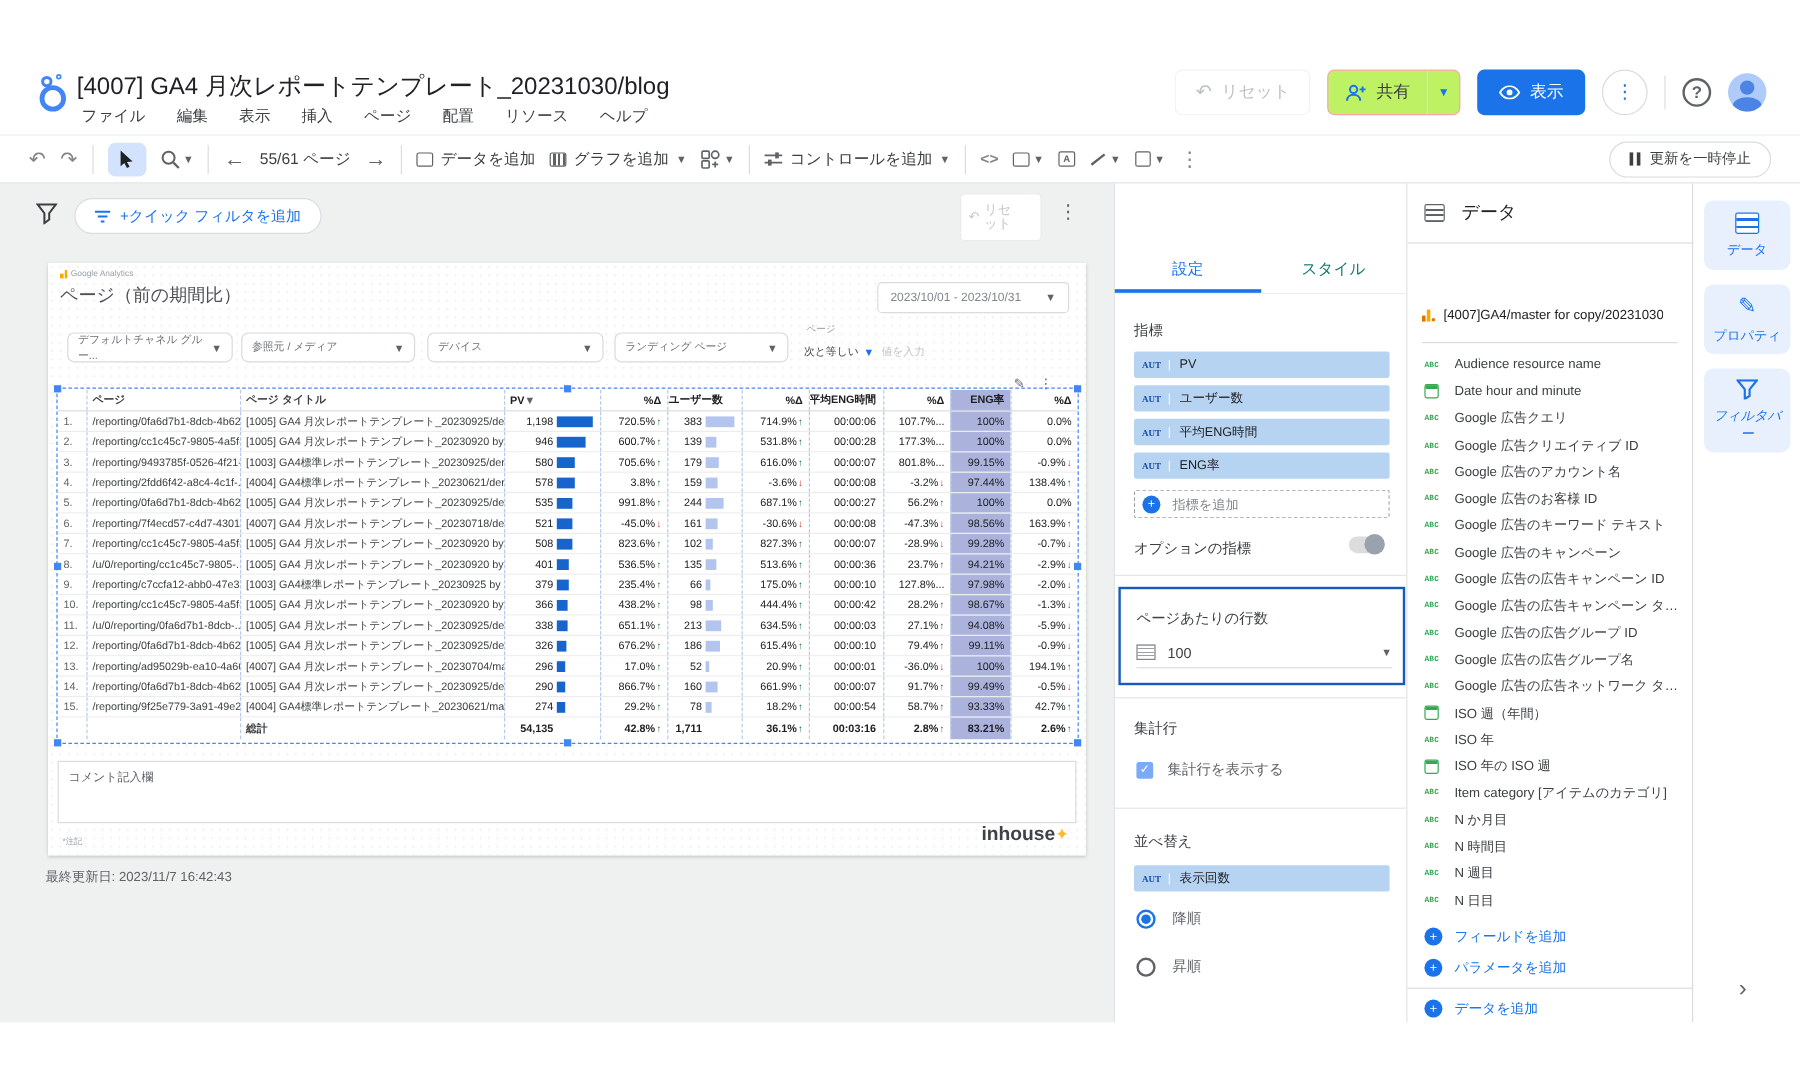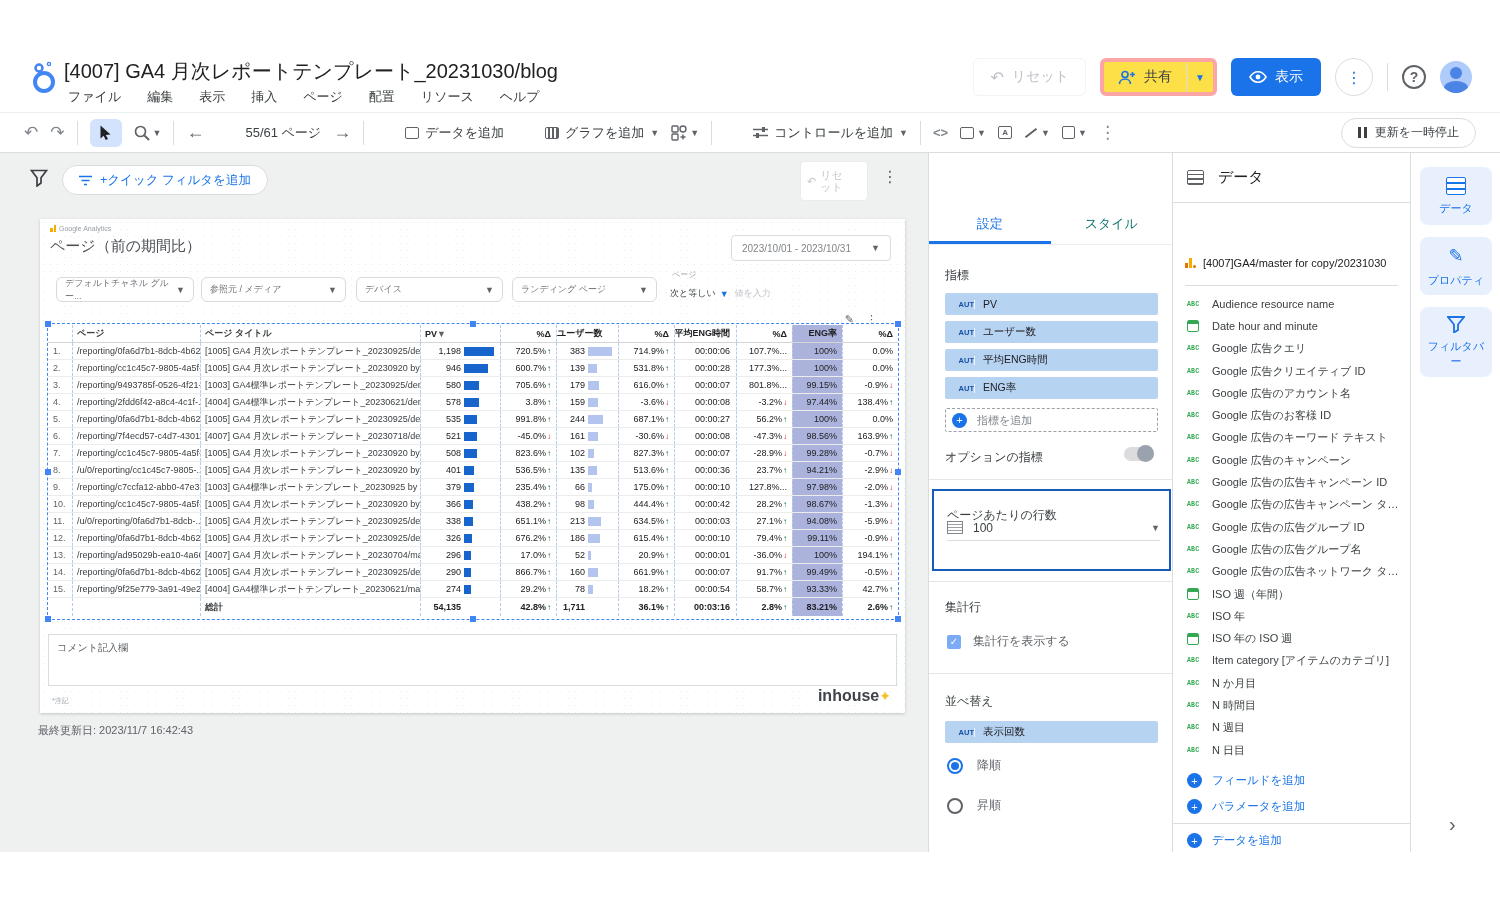--- a/index.html
+++ b/index.html
@@ -7,35 +7,35 @@
   .app { position:relative; width:1500px; height:900px; background:#fff; color:#202124; }
 
   
   .top-header { position:absolute; left:0; top:0; width:1500px; height:112px; background:#fff; }
   .logo { position:absolute; left:30px; top:60px; width:28px; height:34px; }
   .app-title { position:absolute; left:64px; top:58px; font-size:20px; color:#202124; white-space:nowrap; }
   .menu-row { position:absolute; left:68px; top:88px; display:flex; gap:26px; }
   .menu-item { font-size:13px; color:#3c4043; cursor:default; }
   .hdr-right { position:absolute; right:28px; top:58px; display:flex; align-items:center; gap:14px; }
   .btn-reset-top { display:flex; align-items:center; gap:8px; height:38px; padding:0 16px; border:1px solid #f1f3f4; border-radius:6px; color:#bdc1c6; font-size:14px; background:#fff; }
-  .btn-split { display:flex; align-items:stretch; height:38px; border:4px solid #fca5a5; border-radius:6px; background:#fde047; overflow:hidden; }
+  .btn-split { display:flex; align-items:stretch; height:38px; border:1px solid #fca5a5; border-radius:6px; background:#bef264; overflow:hidden; }
   .btn-split .main { display:flex; align-items:center; gap:8px; padding:0 14px; font-size:14px; color:#3c4043; }
   .btn-split .caretseg { display:flex; align-items:center; padding:0 8px; border-left:1px solid #dadce0; color:#1a73e8; font-size:10px; }
   .btn-view { display:flex; align-items:center; gap:8px; height:38px; padding:0 18px; background:#1a73e8; border-radius:6px; color:#fff; font-size:14px; }
   .btn-circle { width:38px; height:38px; border:1px solid #dadce0; border-radius:50%; display:flex; align-items:center; justify-content:center; color:#1a73e8; font-size:16px; background:#fff; }
   .vdiv { width:1px; height:28px; background:#dadce0; }
   .help-icon { width:24px; height:24px; border:2px solid #5f6368; border-radius:50%; display:flex; align-items:center; justify-content:center; font-size:14px; color:#5f6368; font-weight:bold; }
   .avatar { width:32px; height:32px; border-radius:50%; background:#aecbfa; position:relative; overflow:hidden; }
   .avatar::before { content:""; position:absolute; left:10px; top:6px; width:12px; height:12px; border-radius:50%; background:#4c84e6; }
   .avatar::after { content:""; position:absolute; left:4px; top:20px; width:24px; height:14px; border-radius:50%; background:#4c84e6; }
 
   
   .toolbar { position:absolute; left:0; top:112px; width:1500px; height:41px; border-top:1px solid #eceff1; border-bottom:1px solid #dadce0; display:flex; align-items:center; padding:0 24px; gap:12px; color:#5f6368; }
   .tb-ic { font-size:17px; color:#80868b; display:flex; align-items:center; gap:3px; }
-  .tb-txt { font-size:13px; color:#3c4043; display:flex; align-items:center; gap:6px; white-space:nowrap;margin-left:29px; }
+  .tb-txt { font-size:13px; color:#3c4043; display:flex; align-items:center; gap:6px; white-space:nowrap; }
   .tb-div { width:1px; height:24px; background:#dadce0; }
   .cursor-sel { width:32px; height:28px; background:#d3e3fd; border-radius:6px; display:flex; align-items:center; justify-content:center; }
   .caret { font-size:9px; color:#5f6368; }
   .pause-pill { margin-left:auto; display:flex; align-items:center; gap:8px; height:30px; padding:0 16px; border:1px solid #dadce0; border-radius:16px; font-size:12px; color:#3c4043; }
   .pause-ic { width:9px; height:11px; border-left:3px solid #3c4043; border-right:3px solid #3c4043; }
   .sq-ic { width:14px; height:12px; border:1.6px solid #5f6368; border-radius:2px; display:inline-block; }
   .ic-textbox { width:14px; height:13px; border:1.6px solid #5f6368; border-radius:2px; display:flex; align-items:center; justify-content:center; font-size:8px; font-weight:bold; color:#5f6368; }
   .ic-textbox::after { content:"A"; }
   .line-ic { width:14px; height:2px; background:#5f6368; transform:rotate(-38deg); display:inline-block; }
 
@@ -106,29 +106,29 @@
   
   .chart-panel { position:absolute; left:928px; top:0; width:245px; height:699px; background:#fff; border-left:1px solid #dadce0; border-right:1px solid #dadce0; }
   .cp-head { position:absolute; left:0; top:0; width:100%; height:50px; border-bottom:1px solid #dadce0; display:flex; align-items:center; padding:0 14px; gap:12px; }
   .cp-title { font-size:15px; color:#202124; flex:1; }
   .tabs { position:absolute; left:0; top:50px; width:100%; height:42px; display:flex; border-bottom:1px solid #eceff1; }
   .tab { flex:1; display:flex; align-items:center; justify-content:center; font-size:13px; color:#0f766e; position:relative; }
   .tab.active { color:#1a73e8; }
   .tab.active::after { content:""; position:absolute; left:0; right:0; bottom:0; height:3px; background:#1a73e8; }
   .sec-label { position:absolute; left:16px; font-size:12px; color:#3c4043; }
   .chip { position:absolute; left:16px; width:213px; height:22px; background:#b7d3f2; border-radius:2px; display:flex; align-items:center; font-size:10.5px; color:#202124; }
-  .chip .aut { width:30px; text-align:right; font-size:7.5px; font-weight:bold; color:#174ea6; border-right:1px solid rgba(255,255,255,.8); flex:none; }
+  .chip .aut { width:30px; text-align:center; font-size:7.5px; font-weight:bold; color:#174ea6; border-right:1px solid rgba(255,255,255,.8); flex:none;font-family:Liberation Serif, serif; }
   .chip .cl { padding-left:8px; }
   .add-dashed { position:absolute; left:16px; width:213px; height:24px; border:1px dashed #9aa0a6; border-radius:2px; display:flex; align-items:center; gap:10px; padding:0 6px; font-size:11px; color:#80868b; }
   .plus-circ { width:15px; height:15px; border-radius:50%; background:#1a73e8; color:#fff; font-size:11px; display:flex; align-items:center; justify-content:center; flex:none; }
   .toggle { position:absolute; right:18px; width:30px; height:14px; border-radius:7px; background:#dcdcdf; }
   .toggle::after { content:""; position:absolute; right:0px; top:-2px; width:17px; height:17px; border-radius:50%; background:#9aa2ad; }
   .hdiv { position:absolute; left:0; width:100%; height:1px; background:#e3e6e8; }
   .rpp-box { position:absolute; left:3px; top:336px; width:239px; height:82px; border:2px solid #185abc; }
-  .rpp-select { position:absolute; left:13px; top:24px; width:213px; border-bottom:1px solid #dadce0; height:26px; display:flex; align-items:center; gap:10px; font-size:12px; color:#3c4043; }
+  .rpp-select { position:absolute; left:13px; top:40px; width:213px; border-bottom:1px solid #dadce0; height:26px; display:flex; align-items:center; gap:10px; font-size:12px; color:#3c4043; }
   .rows-ic { width:16px; height:13px; border:1px solid #80868b; background:repeating-linear-gradient(#fff 0 2px,#9aa0a6 2px 3px); }
   .chk { width:14px; height:14px; border-radius:2px; background:#7baaf7; color:#fff; font-size:10px; display:flex; align-items:center; justify-content:center; }
   .chk-row { position:absolute; left:18px; display:flex; align-items:center; gap:12px; font-size:12px; color:#5f6368; }
   .radio-row { position:absolute; left:18px; display:flex; align-items:center; gap:14px; font-size:12px; color:#5f6368; }
   .radio { width:16px; height:16px; border:2px solid #5f6368; border-radius:50%; position:relative; }
   .radio.on { border-color:#1a73e8; }
   .radio.on::after { content:""; position:absolute; left:2px; top:2px; width:8px; height:8px; border-radius:50%; background:#1a73e8; }
 
   
   .data-panel { position:absolute; left:1173px; top:0; width:237px; height:699px; background:#fff; }
@@ -1099,21 +1099,21 @@
 
     <div class="rail">
       <div class="rail-btn" style="top:14px;height:58px;">
         <span class="stack-ic blue"></span>
         <span>データ</span>
       </div>
       <div class="rail-btn" style="top:84px;height:58px;">
         <span class="pencil">✎</span>
         <span>プロパティ</span>
       </div>
-      <div class="rail-btn" style="top:154px;height:70px;">
+      <div class="rail-btn" style="top:154px;height:70px;font-style:italic;">
         <svg width="18" height="17" viewBox="0 0 18 17">
             <path d="M1 1 h16 L11 8.5 V14 l-4 2.5 V8.5 Z" fill="none" stroke="#1a73e8" stroke-width="1.8"></path>
           </svg>
         <span style="width:64px;">フィルタバー</span>
       </div>
       <div class="rail-chev">›</div>
     </div>
   </div>
 
 </div>

